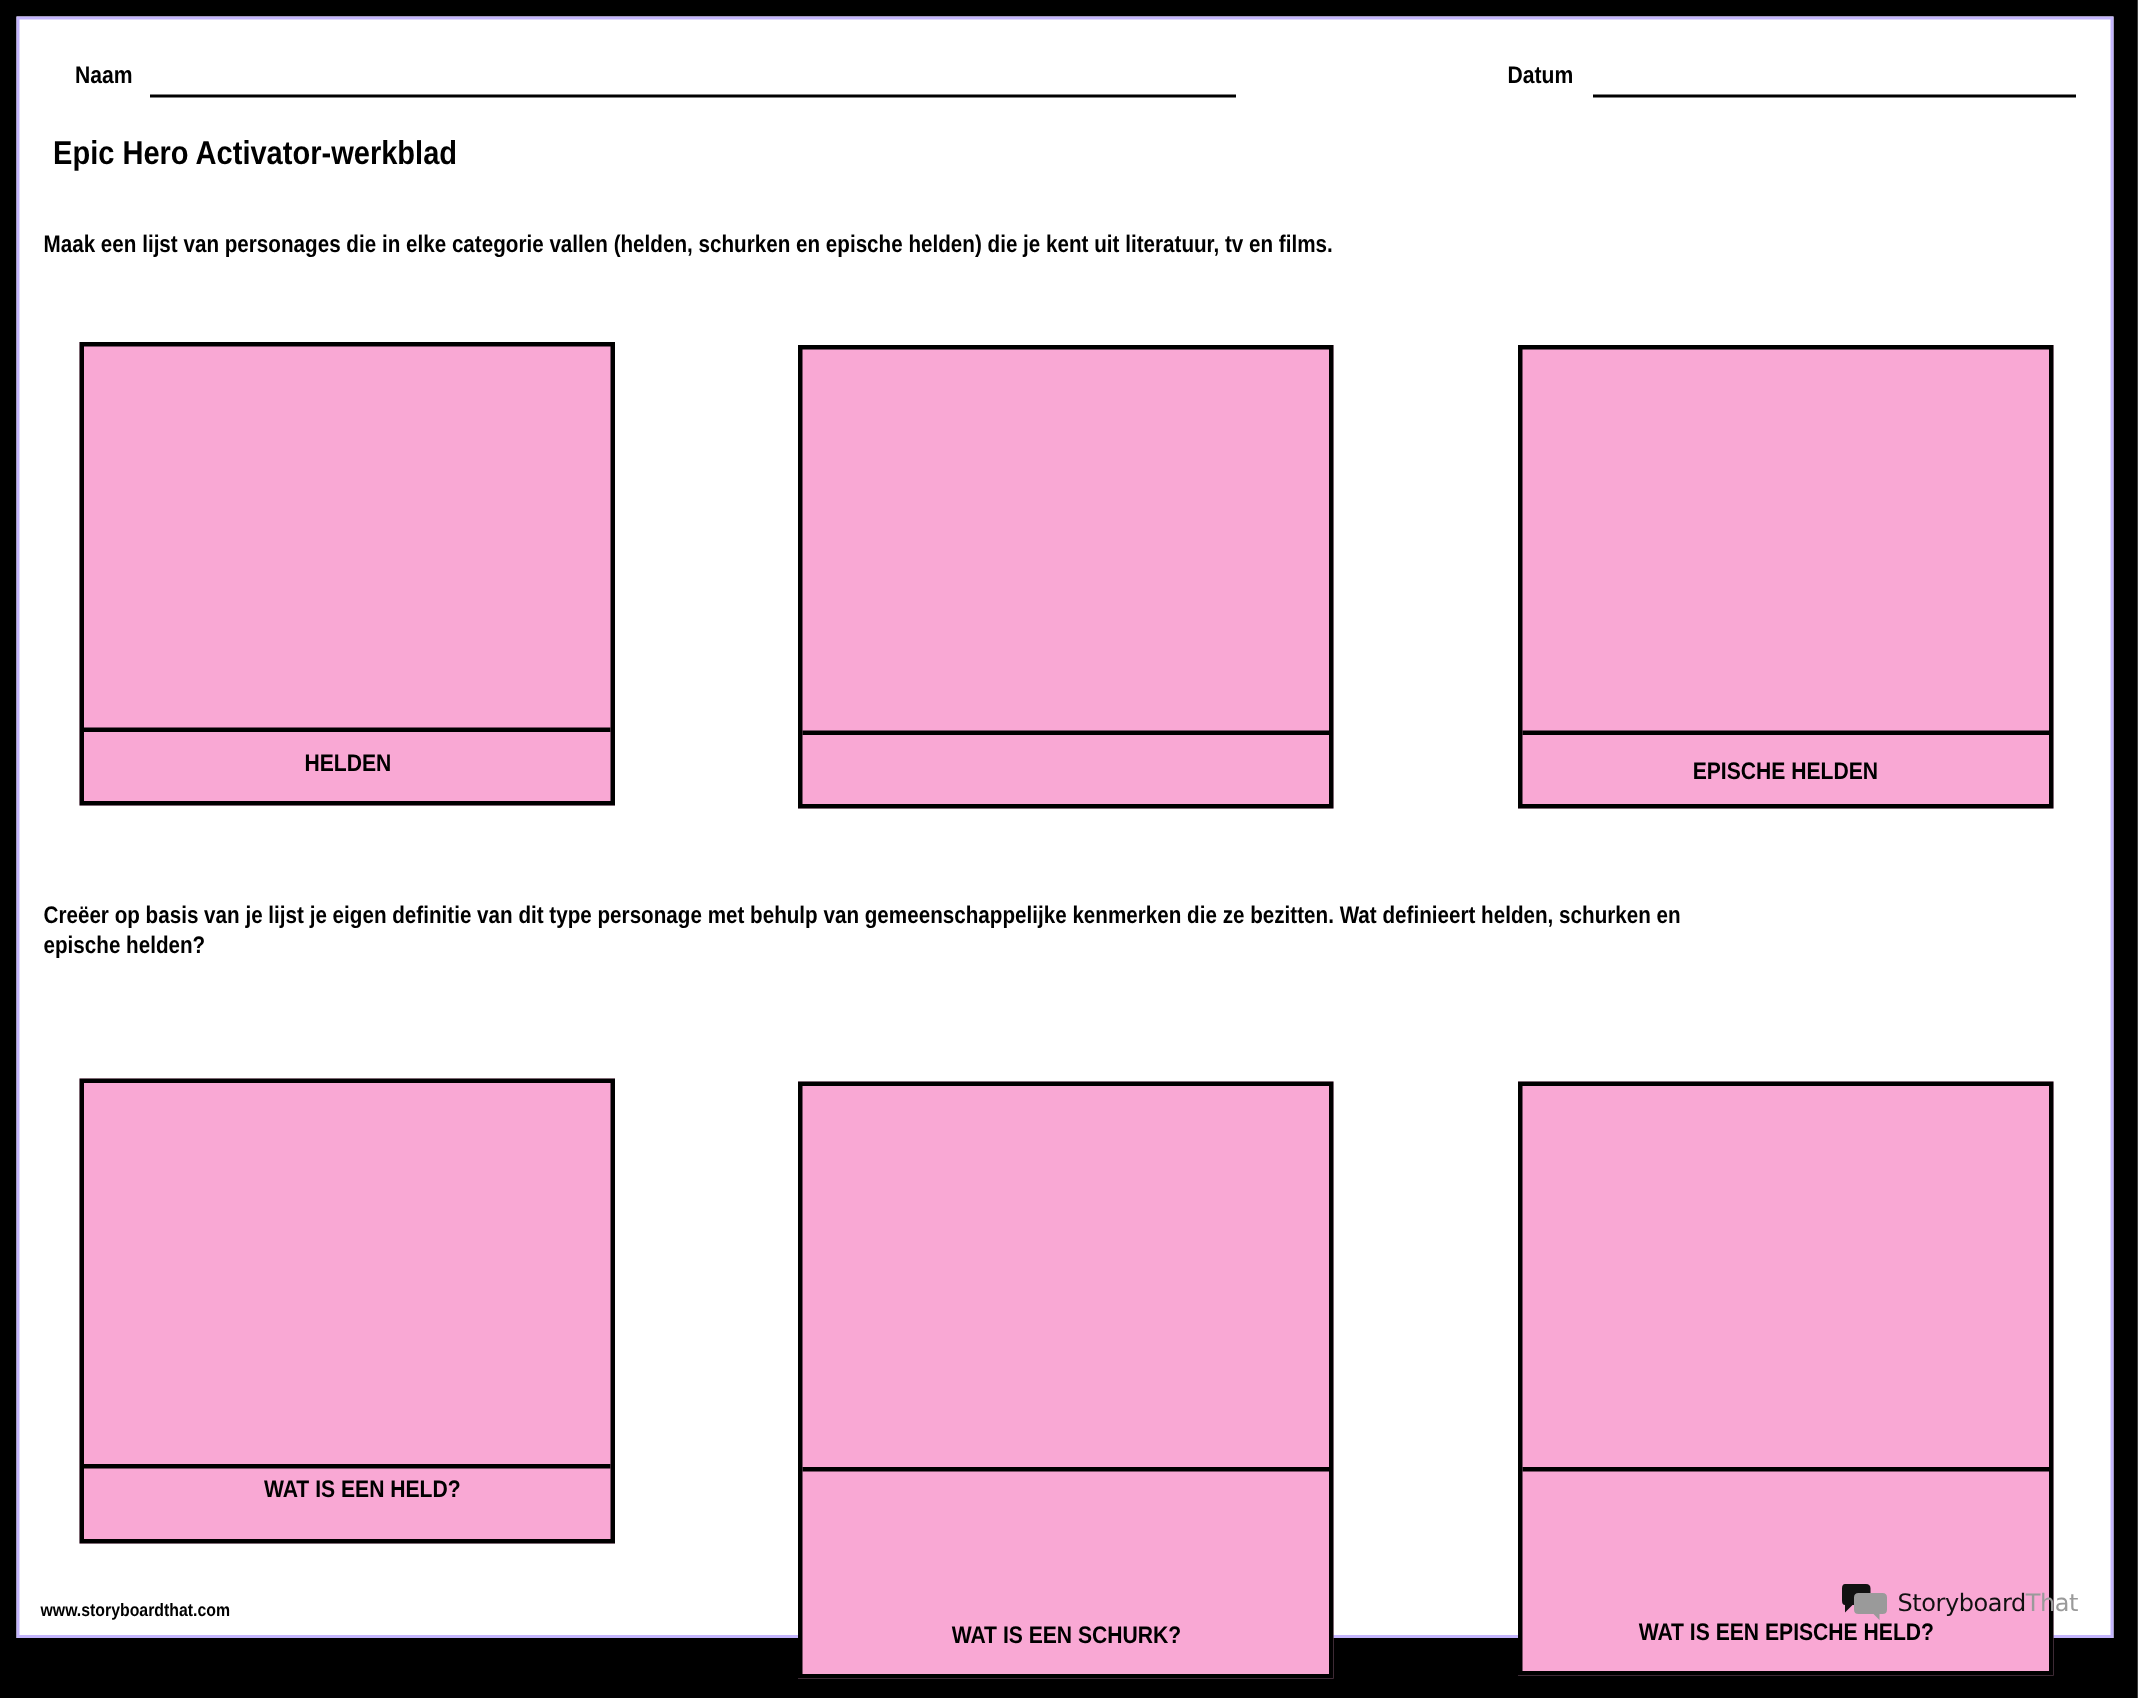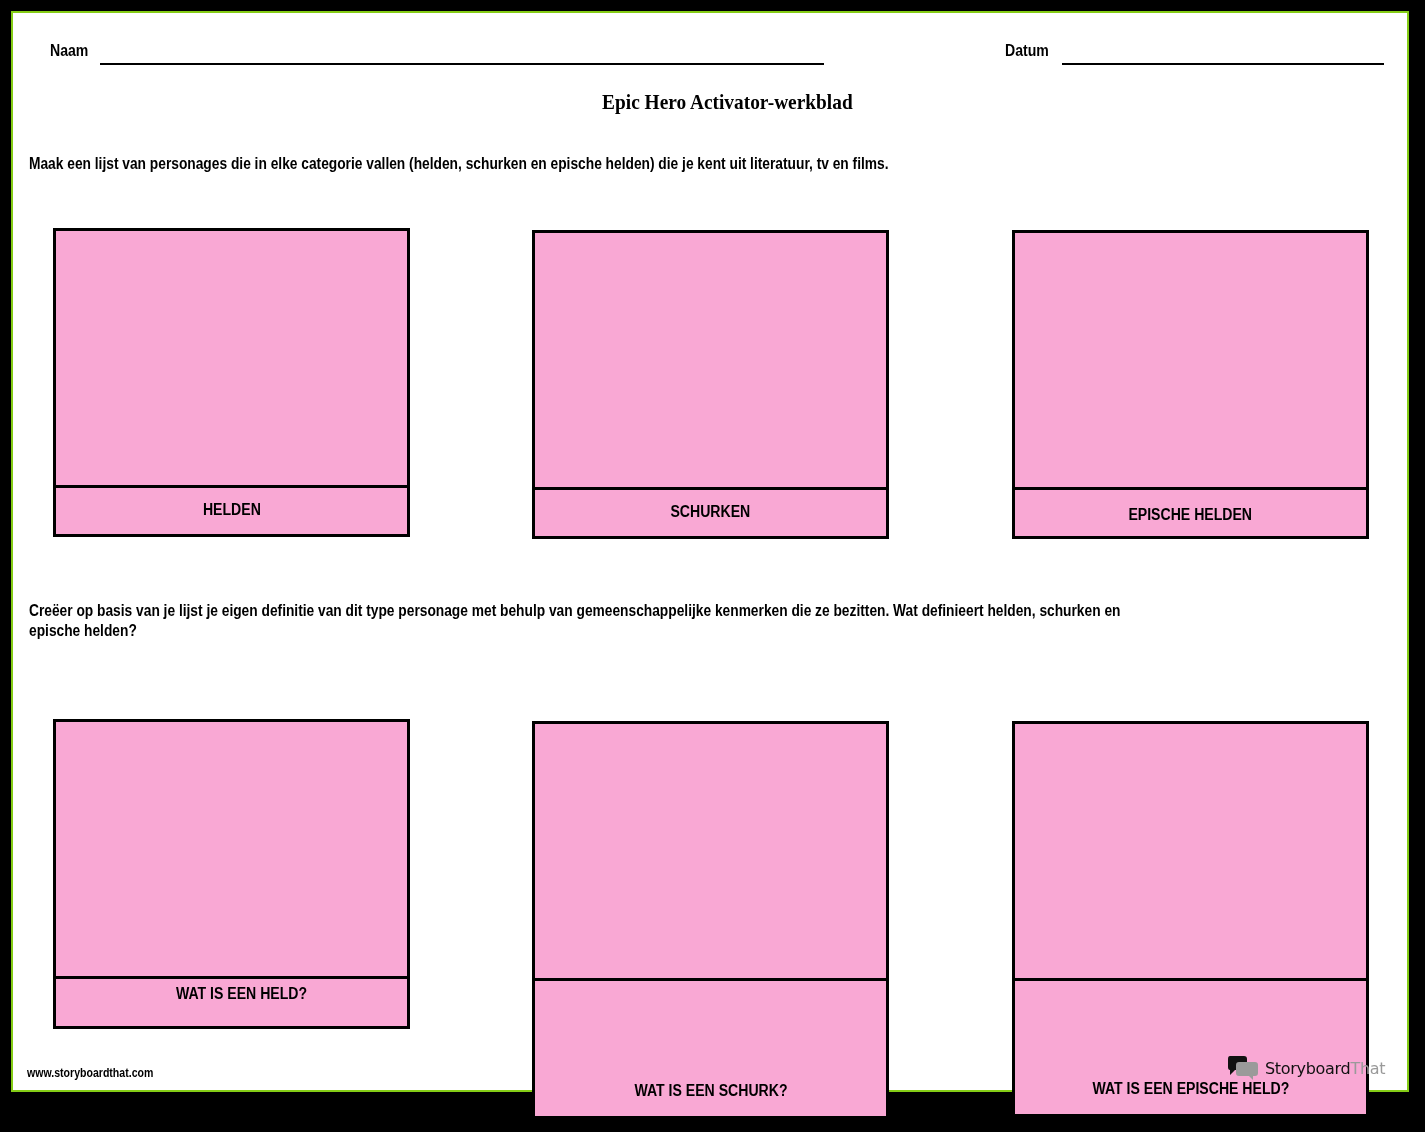--- a/index.html
+++ b/index.html
@@ -10,46 +10,45 @@
       background: #000000;
       overflow: hidden;
     }
     .page {
       position: absolute;
       left: 11px;
       top: 11px;
       width: 1398px;
       height: 1081px;
       background: #ffffff;
-      border: 2px solid #84cc16;
+      border: 2px solid #c4b5fd;
       box-sizing: border-box;
       font-family: "Liberation Sans", "DejaVu Sans", sans-serif;
       color: #000;
     }
     .field-label {
       position: absolute;
       font-weight: bold;
       font-size: 16px;
       transform: scaleX(0.88);
       transform-origin: left center;
     }
     .field-line {
       position: absolute;
       height: 2px;
       background: #000;
     }
     .title {
       position: absolute;
-      left: 17px;
+      left: 4px;
       width: 100%;
       top: 76px;
-      text-align: center;
+      text-align: left;
       font-weight: bold;
       font-size: 22px;
-      font-family: Liberation Serif, serif;
     }
     .title span {
       display: inline-block;
       transform: scaleX(0.88);
     }
     .instruction {
       position: absolute;
       left: 16px;
       font-weight: bold;
       font-size: 16px;
@@ -127,23 +126,20 @@
 
   <div class="box" style="left:40px; top:215px; height:309px;">
     <div class="area" style="height:254px;"></div>
     <div class="caption" style="height:49px;">
       <span>HELDEN</span>
     </div>
   </div>
 
   <div class="box" style="left:519px; top:217px; height:309px;">
     <div class="area" style="height:254px;"></div>
-    <div class="caption" style="height:49px;">
-      <span>SCHURKEN</span>
-    </div>
   </div>
 
   <div class="box" style="left:999px; top:217px; height:309px;">
     <div class="area" style="height:254px;"></div>
     <div class="caption" style="height:49px; padding-top:6px; box-sizing:border-box;">
       <span>EPISCHE HELDEN</span>
     </div>
   </div>
 
   <div class="instruction" style="top:588px;">Creëer op basis van je lijst je eigen definitie van dit type personage met behulp van gemeenschappelijke kenmerken die ze bezitten. Wat definieert helden, schurken en

